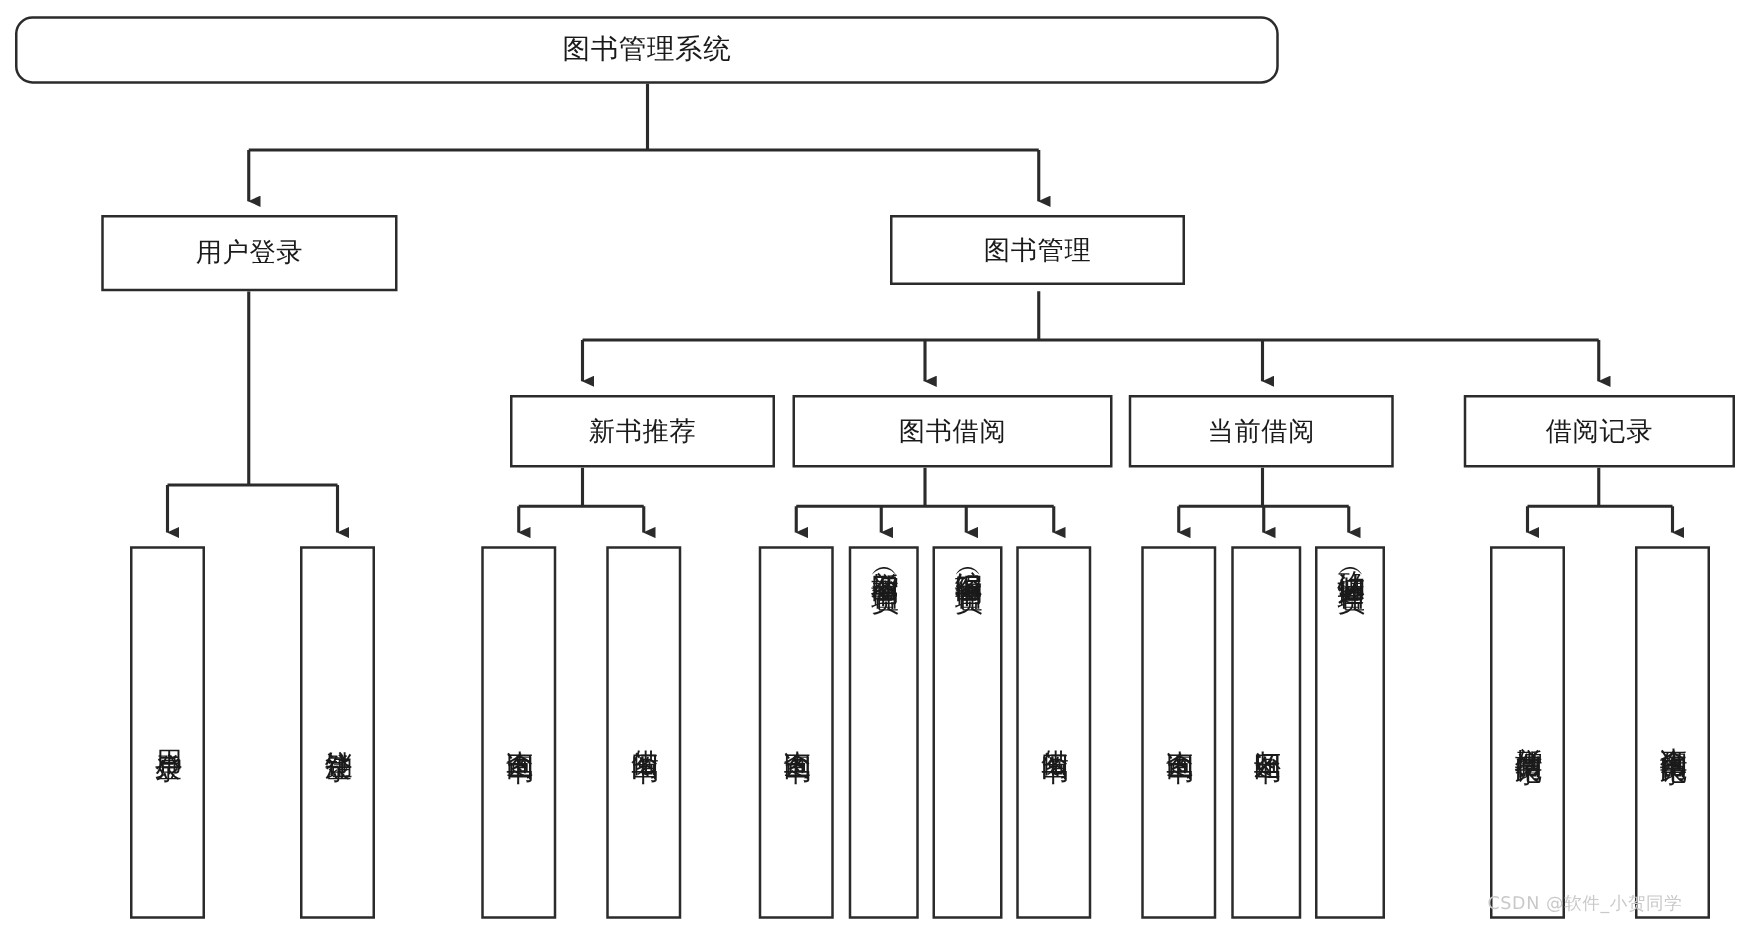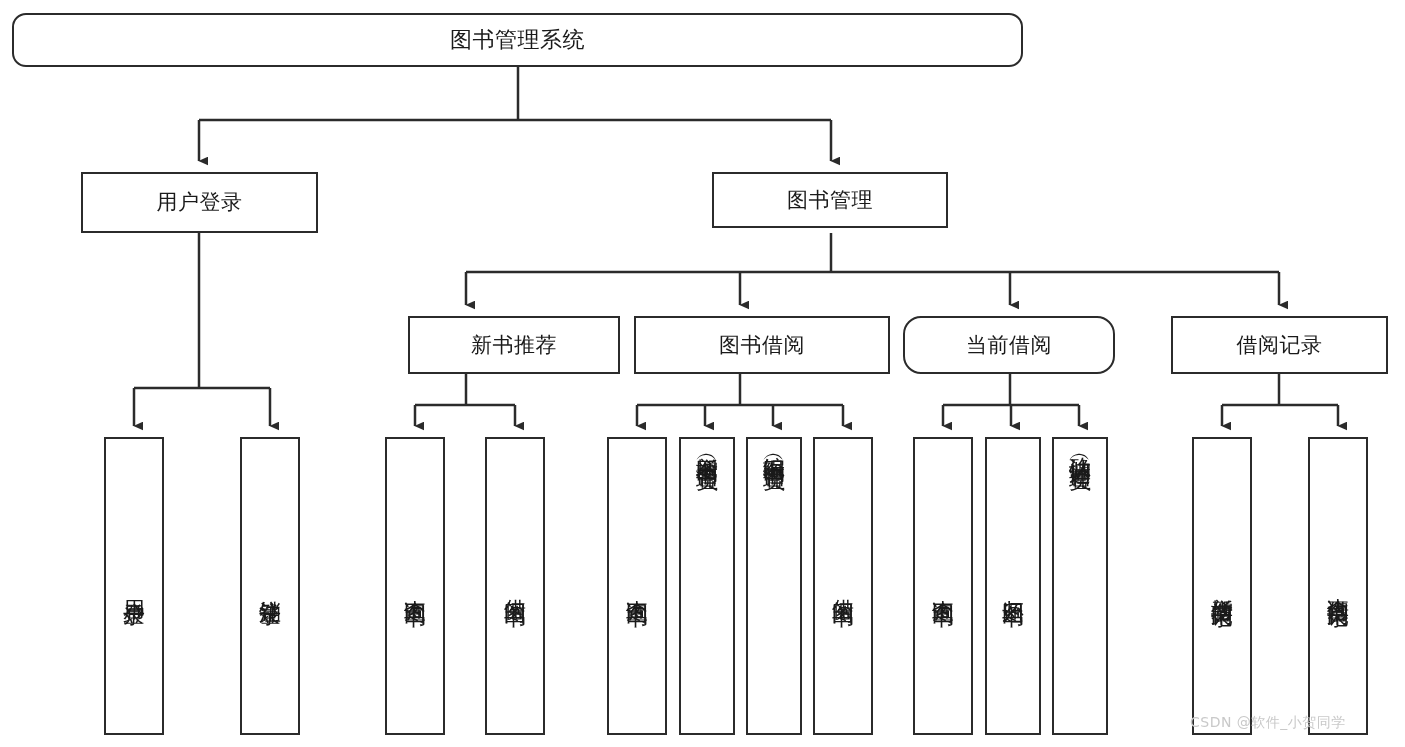--- a/index.html
+++ b/index.html
@@ -144,21 +144,21 @@
   <div class="node horizontal" style="left:712px; top:172px; width:236px; height:56px;">
     <span class="node-label">图书管理</span>
   </div>
 
   <div class="node horizontal" style="left:361px; top:316px; width:212px; height:58px;margin-left:47px;">
     <span class="node-label">新书推荐</span>
   </div>
   <div class="node horizontal" style="left:634px; top:316px; width:256px; height:58px;">
     <span class="node-label">图书借阅</span>
   </div>
-  <div class="node horizontal" style="left:903px; top:316px; width:212px; height:58px;border-radius:18px;">
+  <div class="node horizontal" style="left:903px; top:316px; width:212px; height:58px;">
     <span class="node-label">当前借阅</span>
   </div>
   <div class="node horizontal" style="left:1171px; top:316px; width:217px; height:58px;">
     <span class="node-label">借阅记录</span>
   </div>
 
   <div class="node vertical center-v" style="left:104px; top:437px; width:60px; height:298px;">
     <span class="node-label">用户登录</span>
   </div>
   <div class="node vertical center-v" style="left:240px; top:437px; width:60px; height:298px;">

